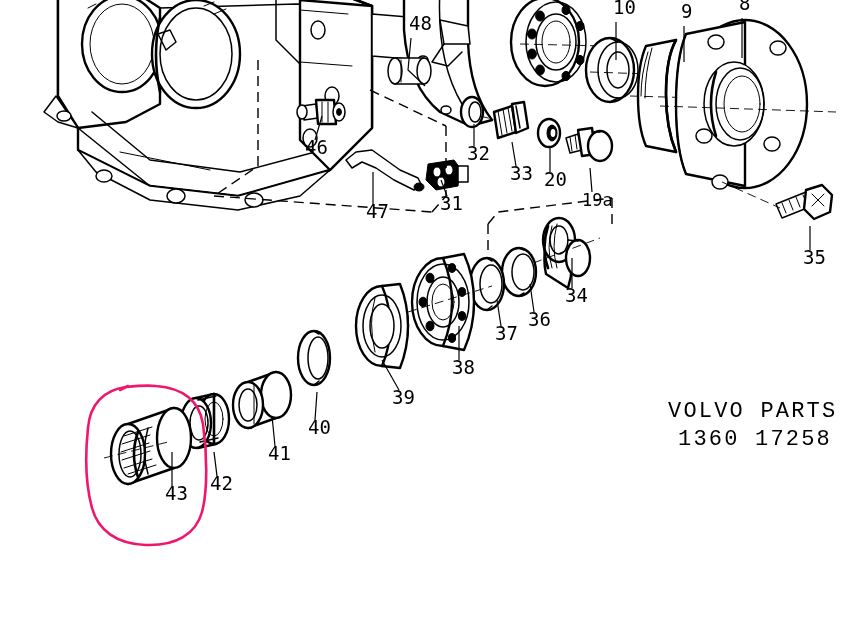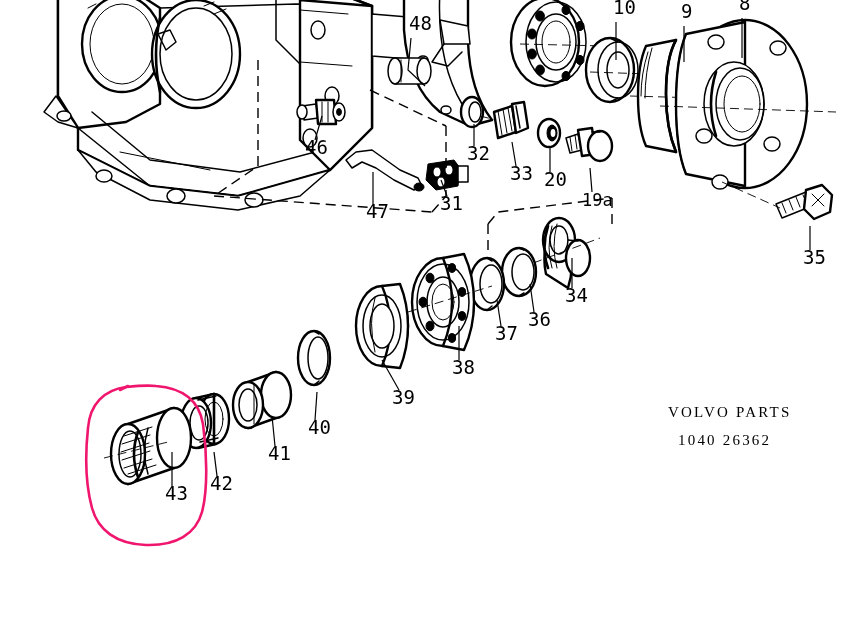--- a/index.html
+++ b/index.html
@@ -17,22 +17,22 @@
   .fillW{fill:#ffffff;stroke:#000;stroke-width:1.5;stroke-linejoin:round;}
   .fillW2{fill:#ffffff;stroke:#000;stroke-width:2.4;stroke-linejoin:round;}
   .fillK{fill:#000000;stroke:#000;stroke-width:1;}
   .leader{fill:none;stroke:#000;stroke-width:1.2;}
   .axis{fill:none;stroke:#000;stroke-width:0.9;stroke-dasharray:9 5;}
   .dashbox{fill:none;stroke:#000;stroke-width:1.4;stroke-dasharray:10 6;}
   .circ-anno{fill:none;stroke:#f0166e;stroke-width:2.6;stroke-linecap:round;stroke-linejoin:round;}
   .num{font-family:"DejaVu Sans Mono","Liberation Mono",monospace;font-size:19px;fill:#000;
        letter-spacing:0px;}
   .num.sm{font-size:17px;}
-  .brand{font-family:Liberation Serif, serif;
-         font-size:15px;fill:#000;letter-spacing:2.2px;}
+  .brand{font-family:Liberation Mono, monospace;
+         font-size:22px;fill:#000;letter-spacing:2.2px;}
 </style>
 </head>
 <body>
 
 <div id="sheet">
 <svg viewBox="0 0 850 622" xmlns="http://www.w3.org/2000/svg">
 
   <rect x="0" y="0" width="850" height="622" fill="#ffffff"></rect>
 
   <g>
@@ -429,16 +429,16 @@
              C 208 490, 207 452, 203 424
              C 199 400, 182 388, 156 386
              C 146 385, 136 386, 126 387 Z"></path>
     <path class="circ-anno" d="M120 390 L128 386"></path>
   </g>
 
 </svg>
 
 <div style="position:absolute;left:668px;top:398px;line-height:28px;">
   <div class="brand">VOLVO PARTS</div>
-  <div class="brand" style="margin-left:10px;">1040 26362</div>
+  <div class="brand" style="margin-left:10px;">1360 17258</div>
 </div>
 
 </div>
 
 </body></html>

